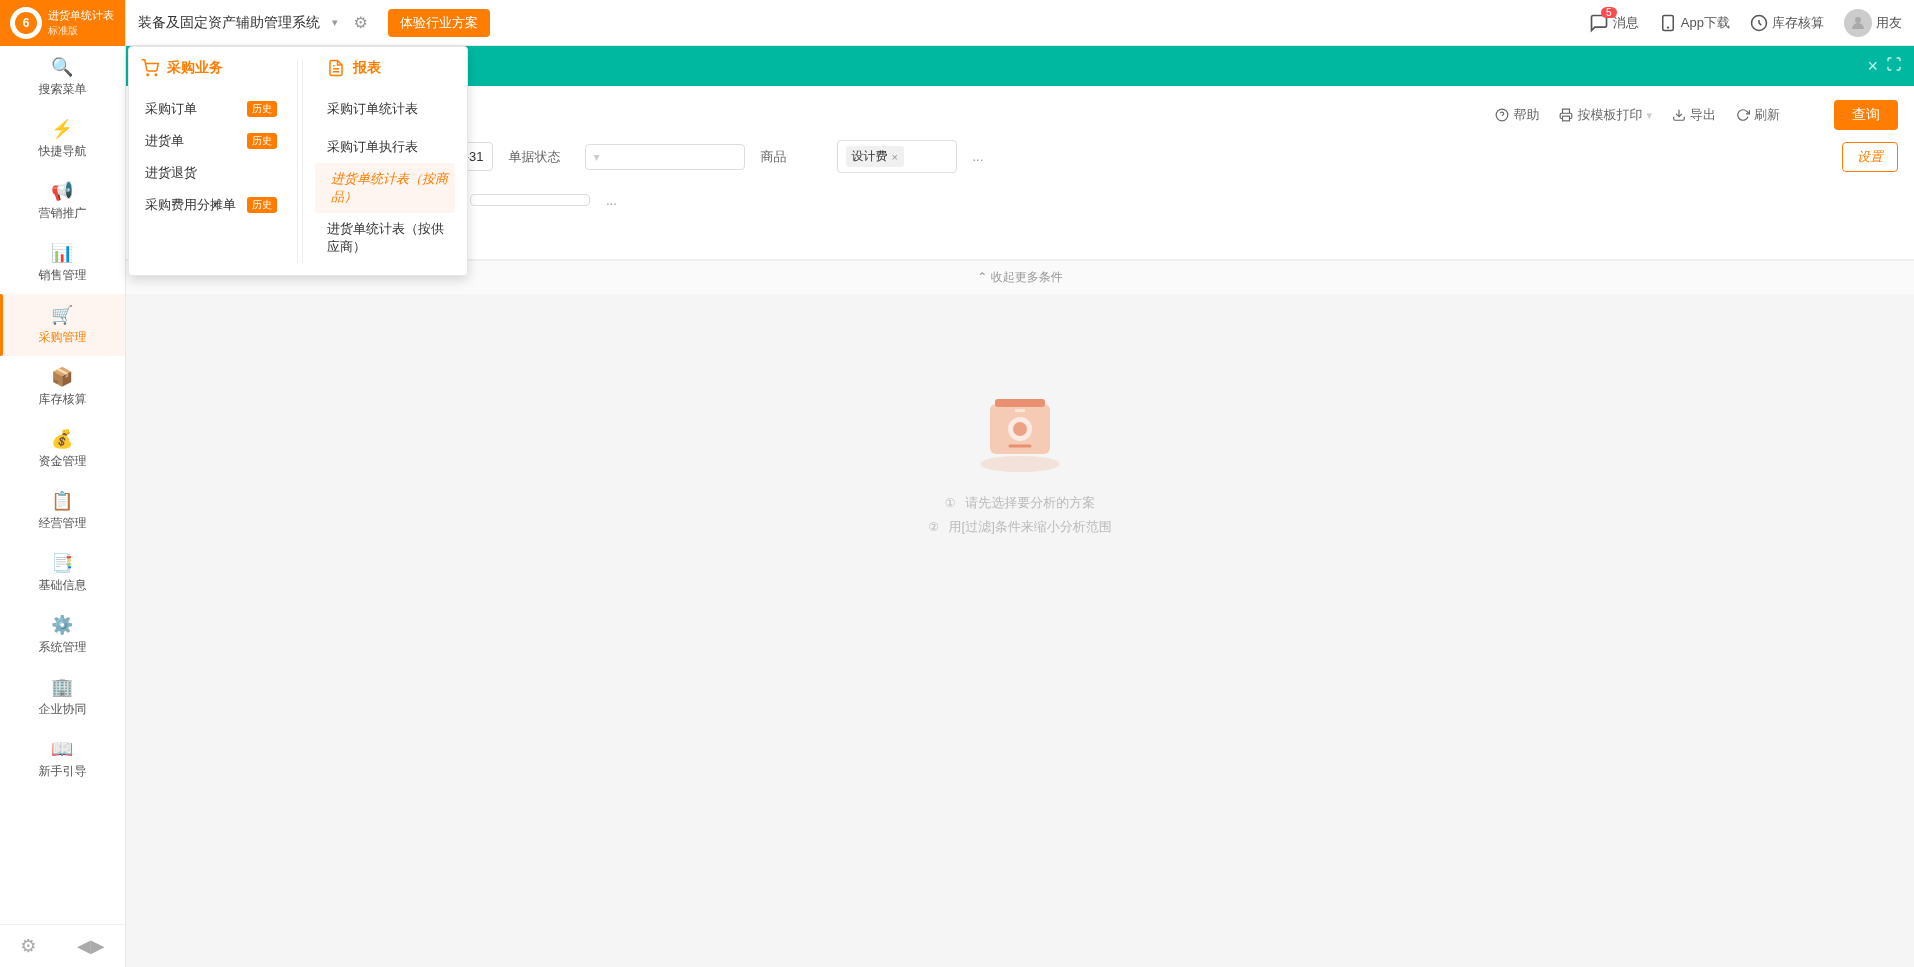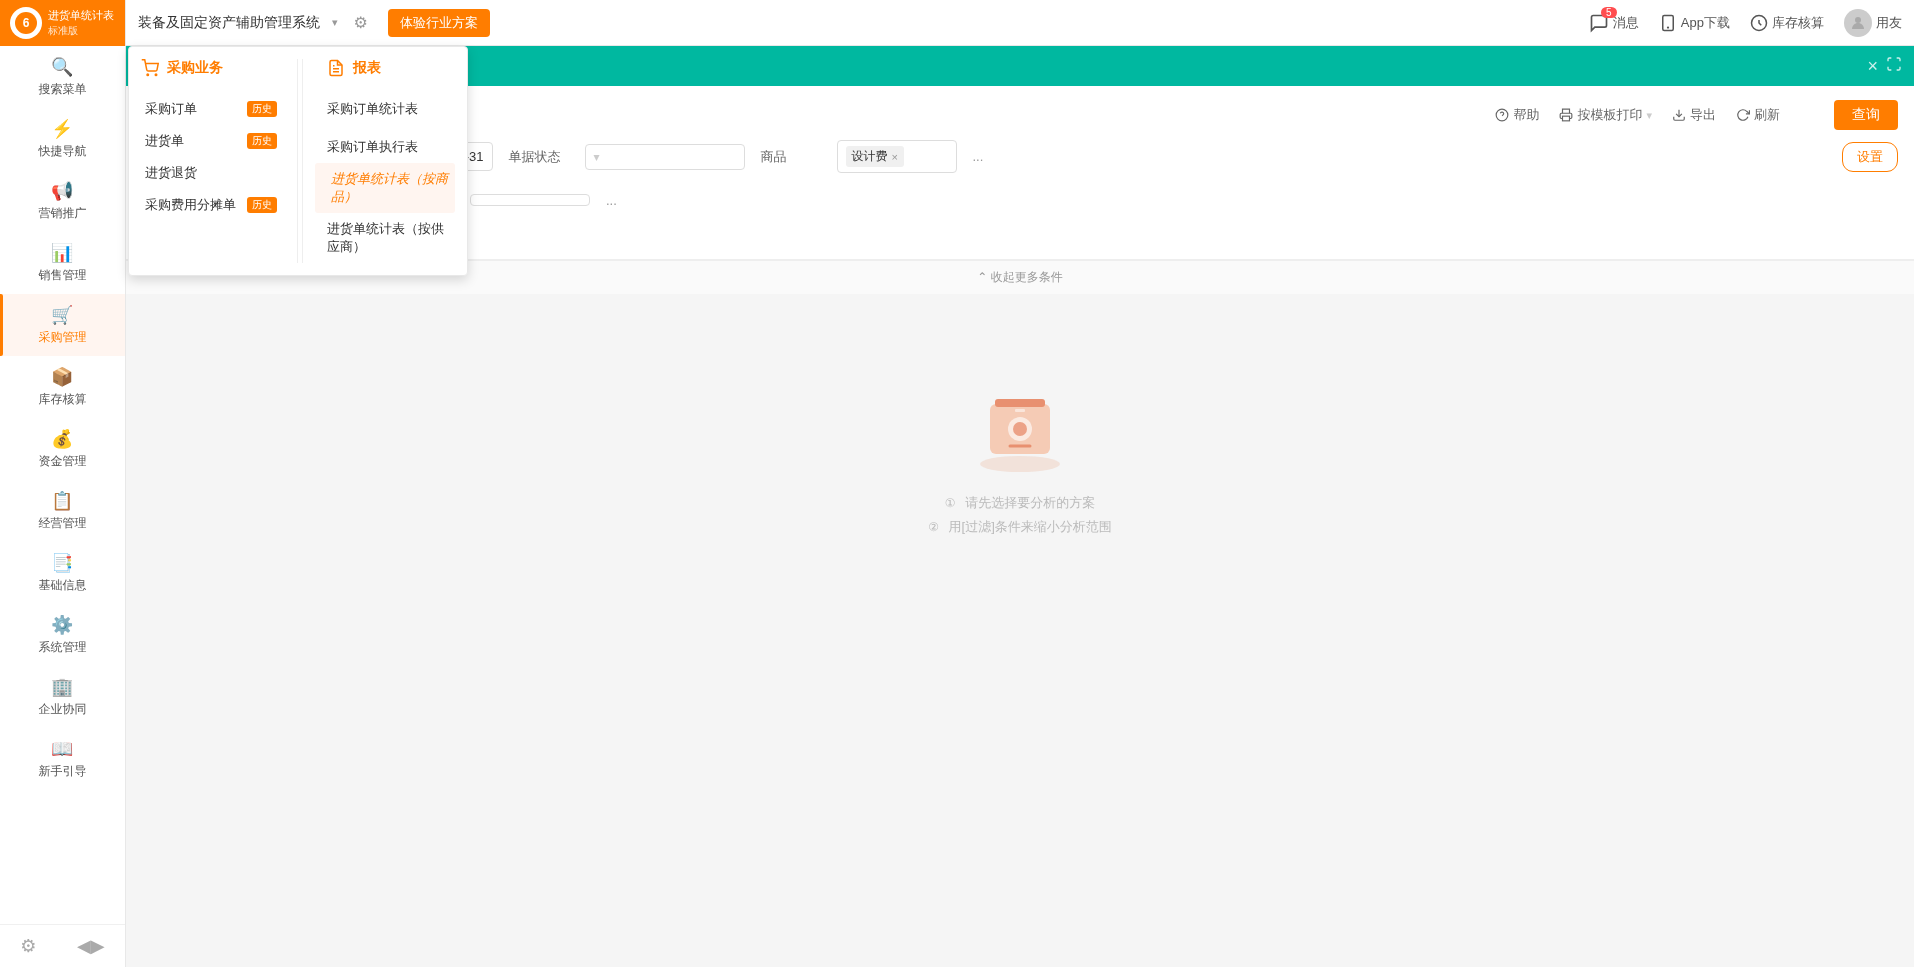--- a/index.html
+++ b/index.html
@@ -313,24 +313,25 @@
       border-radius: 4px;
       padding: 6px 18px;
       font-size: 14px;
       cursor: pointer;
       margin-left: 40px;
     }
     .btn-settings {
       background: #fff;
       color: #ff7d00;
       border: 1px solid #ff7d00;
-      border-radius: 11px;
+      border-radius: 4px;
       padding: 5px 14px;
       font-size: 13px;
       cursor: pointer;
+      font-style: italic;
     }
     .collapse-btn {
       text-align: center;
       padding: 8px;
       color: #999;
       cursor: pointer;
       font-size: 12px;
       background: #fafafa;
       border-top: 1px solid #eee;
     }

